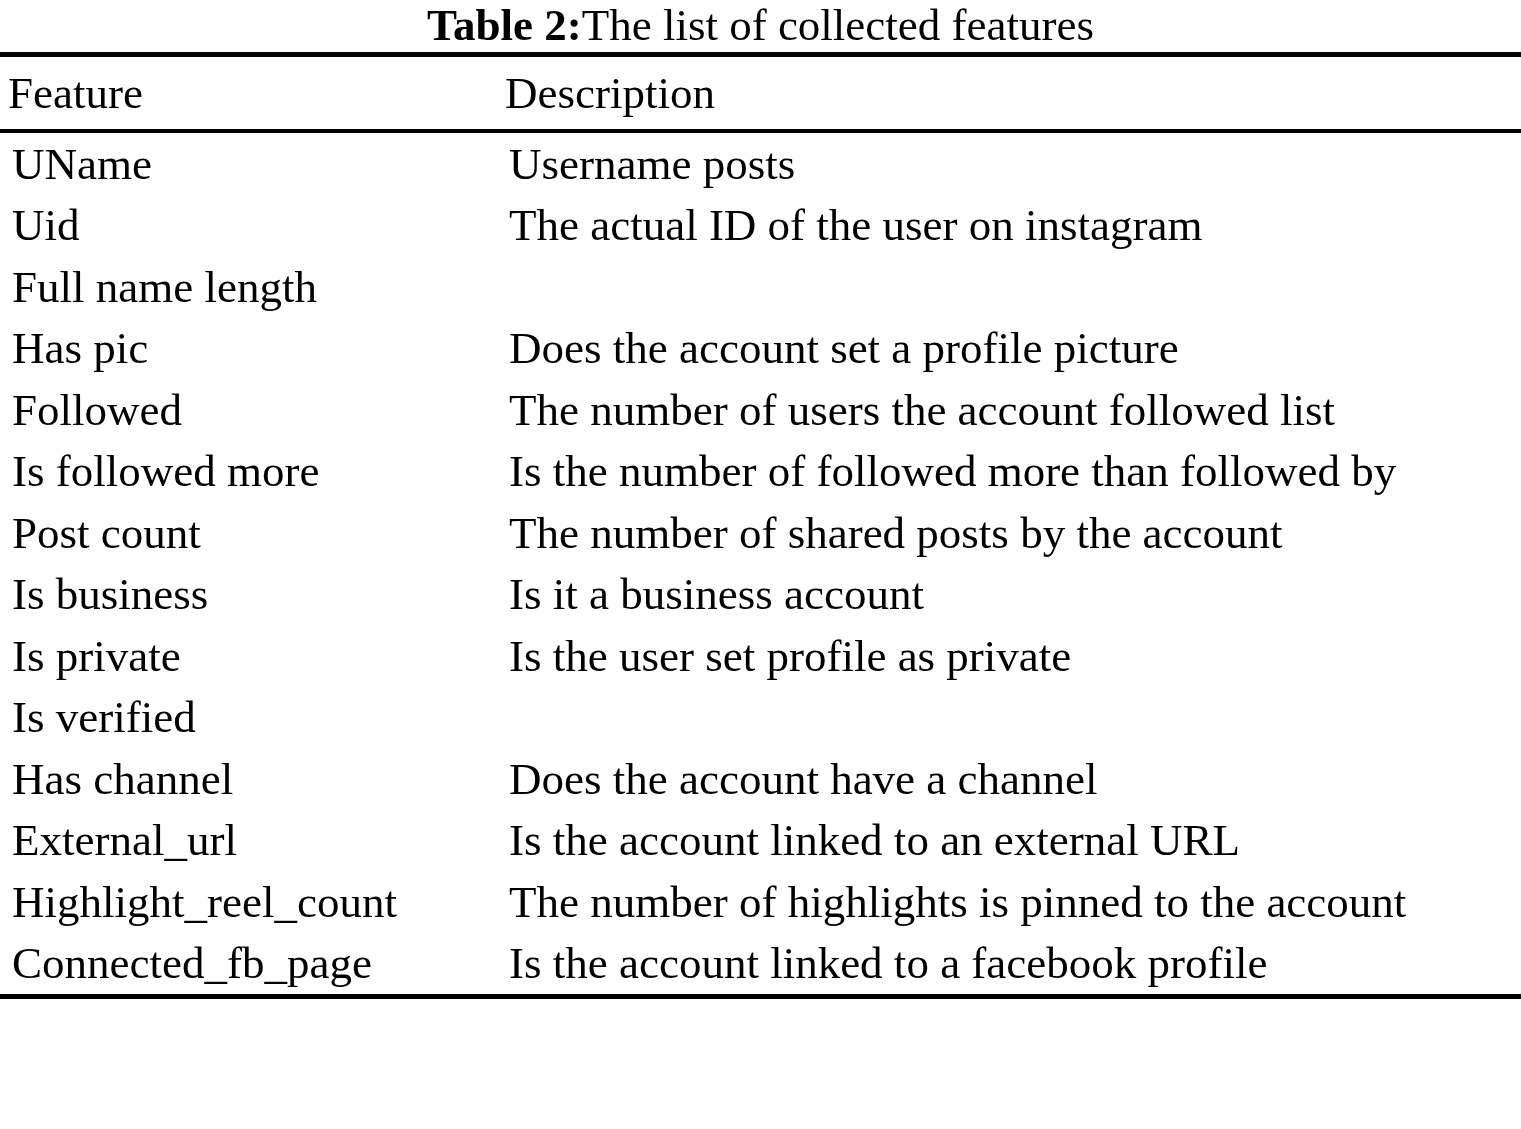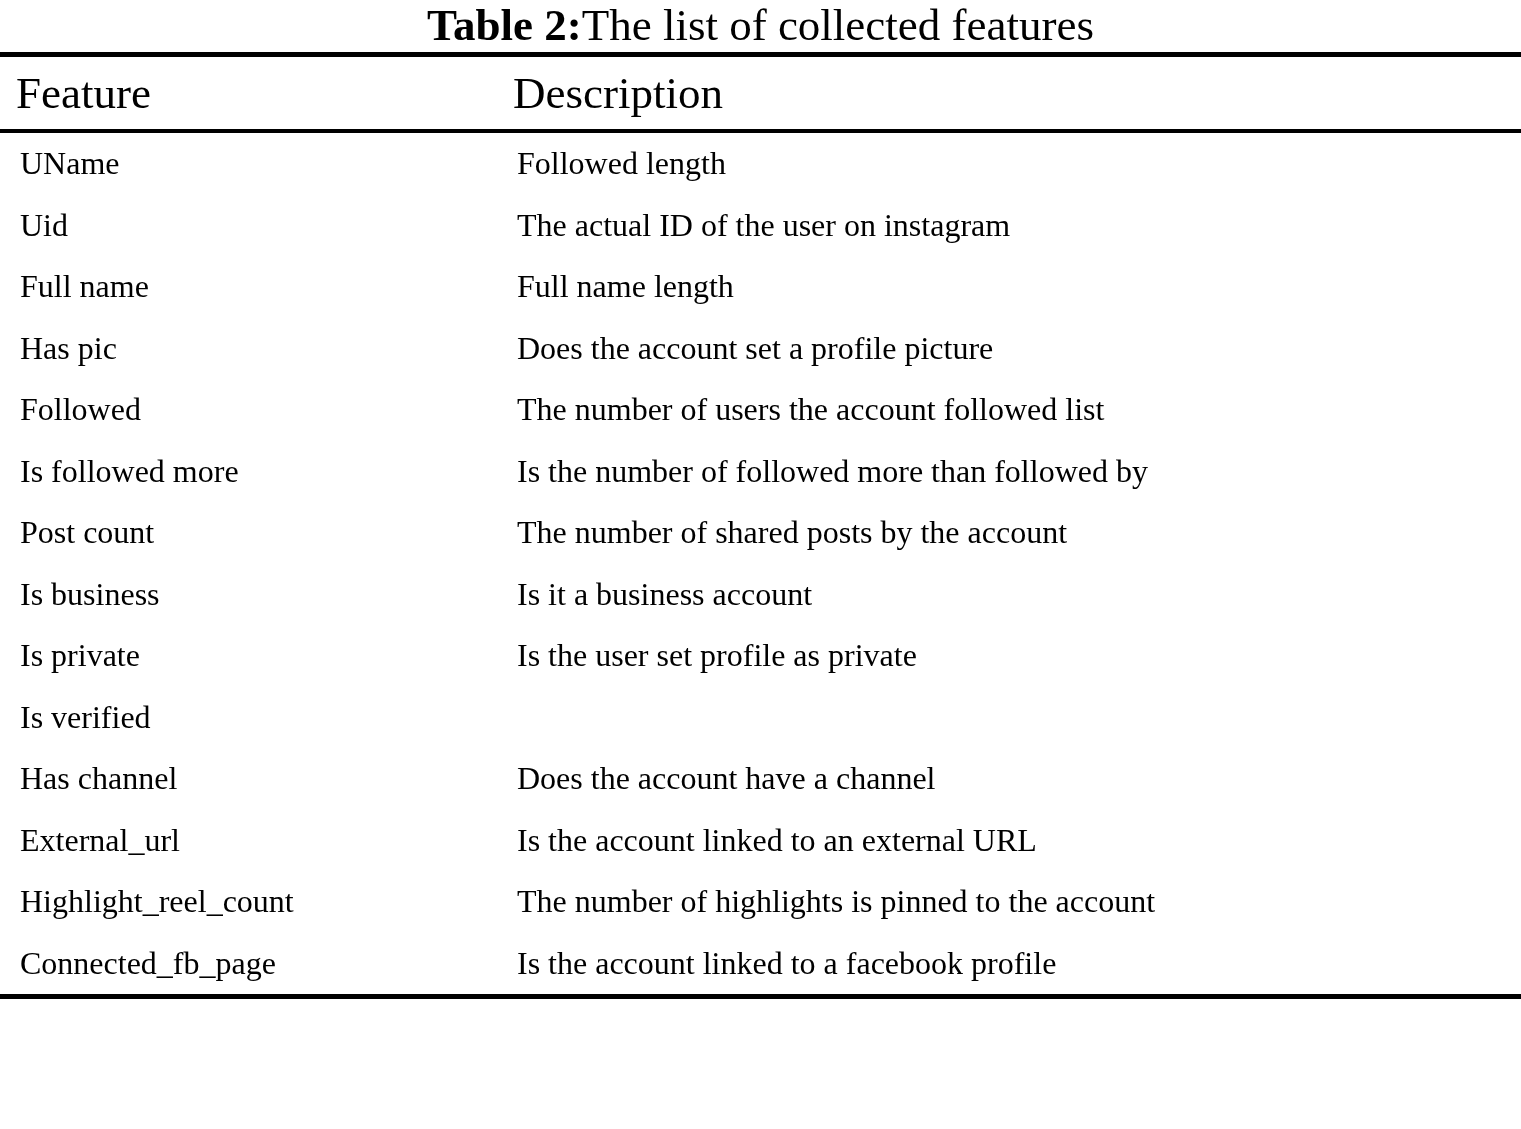--- a/index.html
+++ b/index.html
@@ -22,30 +22,30 @@
   .caption-label {
     font-weight: bold;
   }
   .rule-thick { height: 5px; background: #000000; }
   .rule-mid   { height: 4px; background: #000000; }
   .header-row {
     display: grid;
     grid-template-columns: 497px 1fr;
     align-items: center;
     height: 72px;
-    padding-left: 16px;
+    padding-left: 8px;
     font-size: 45px;
   }
   .trow {
     display: grid;
     grid-template-columns: 497px 1fr;
     align-items: center;
     height: 61.5px;
-    padding-left: 20px;
-    font-size: 32px;
+    padding-left: 12px;
+    font-size: 45px;
   }
   .cell { white-space: nowrap; }
 </style>
 </head>
 <body>
 
 <div class="page">
 
   <div class="caption">
     <span class="caption-label">Table 2:</span><span>The list of collected features</span>
@@ -56,28 +56,27 @@
   <div class="header-row">
     <div class="cell">Feature</div>
     <div class="cell">Description</div>
   </div>
 
   <div class="rule-mid"></div>
 
   <div id="table-body">
       <div class="trow">
         <div class="cell">UName</div>
-        <div class="cell">Followed length</div>
+        <div class="cell">Username posts</div>
       </div>
       <div class="trow">
         <div class="cell">Uid</div>
         <div class="cell">The actual ID of the user on instagram</div>
       </div>
       <div class="trow">
-        <div class="cell">Full name</div>
         <div class="cell">Full name length</div>
       </div>
       <div class="trow">
         <div class="cell">Has pic</div>
         <div class="cell">Does the account set a profile picture</div>
       </div>
       <div class="trow">
         <div class="cell">Followed</div>
         <div class="cell">The number of users the account followed list</div>
       </div>

